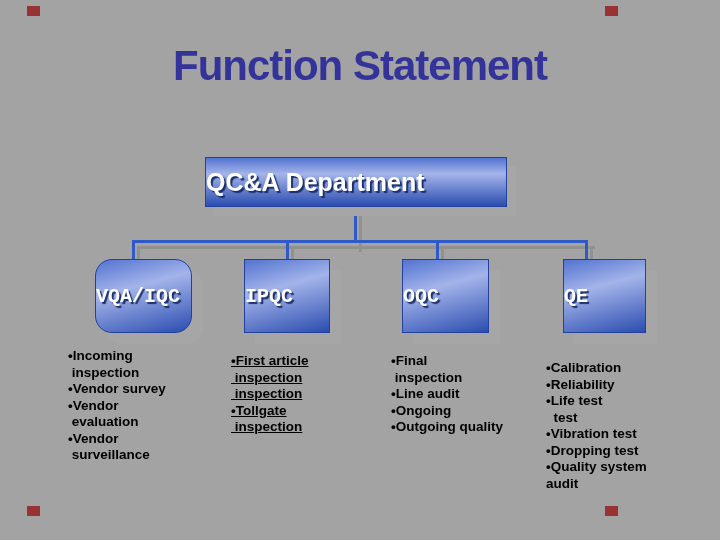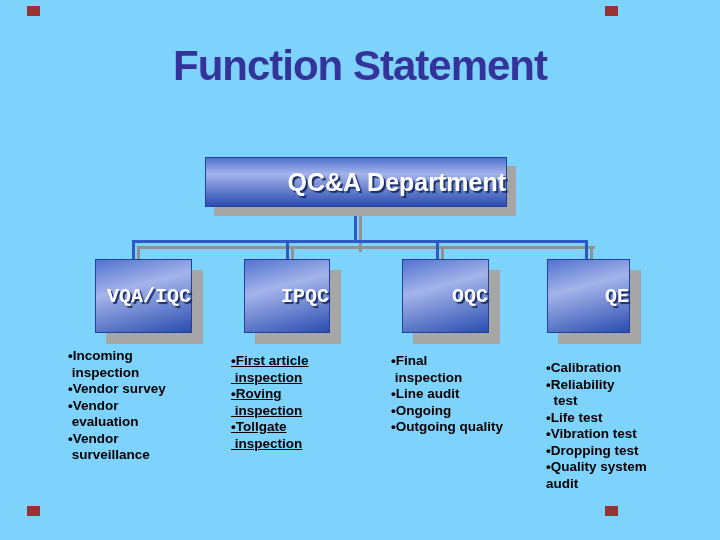--- a/index.html
+++ b/index.html
@@ -1,17 +1,17 @@
 <!DOCTYPE html>
 <html style="--title-blue: #333399; --box-blue-top: #5273d0; --box-blue-light: #a4b4ea; --box-blue-dark: #2b4db0; --box-border: #22419e; --shadow-gray: #a6a6a6; --connector-blue: #2f5ac6; --connector-gray: #919191; --marker-red: #993333; --text-black: #000000;"><head>
 <meta charset="utf-8">
 <style>
   html,body{margin:0;padding:0;background:#fff;}
   .slide{
-    position:relative;width:720px;height:540px;background:#7dd3fc;overflow:hidden;
+    position:relative;width:720px;height:540px;background:#a3a3a3;overflow:hidden;
     font-family:"Liberation Sans", sans-serif;
   }
   .corner-marker{
     position:absolute;width:13px;height:10px;background:var(--marker-red,#993333);
   }
   .cm-tl{left:27px;top:6px;}
   .cm-tr{left:605px;top:6px;}
   .cm-bl{left:27px;top:506px;}
   .cm-br{left:605px;top:506px;}
   .title{
@@ -21,45 +21,45 @@
   }
   
   .line{position:absolute;}
   .gray{background:var(--connector-gray,#919191);}
   .blue{background:var(--connector-blue,#2f5ac6);}
   
   .node{
     position:absolute;
     background:linear-gradient(180deg, var(--box-blue-top,#5273d0) 0%, var(--box-blue-light,#a4b4ea) 33%, var(--box-blue-dark,#2b4db0) 100%);
     border:1px solid var(--box-border,#22419e);
-    display:flex;align-items:center;justify-content:flex-end;
+    display:flex;align-items:center;justify-content:flex-start;
     color:#ffffff;
   }
   .node-root{
     left:205px;top:157px;width:300px;height:48px;
     box-shadow:9px 9px 0 0 var(--shadow-gray,#a6a6a6);
   }
   .node-root .node-label{
     font-size:25px;font-weight:700;
     text-shadow:2px 2px 1px rgba(22,42,100,0.95);
   }
   .node-child{
     top:259px;height:72px;
     background:linear-gradient(165deg, var(--box-blue-top,#5273d0) 0%, var(--box-blue-light,#a4b4ea) 38%, var(--box-blue-dark,#2b4db0) 100%);
     box-shadow:11px 11px 0 0 var(--shadow-gray,#a6a6a6);
   }
   .node-child .node-label{
     font-family:"Liberation Mono","DejaVu Sans Mono",monospace;
     font-size:20px;font-weight:700;
     text-shadow:2px 2px 1px rgba(22,42,100,0.95);
   }
-  .nc0{left:95px;width:95px;}
+  .nc0{left:95px;width:95px;border-radius:17px;}
   .nc1{left:244px;width:84px;}
   .nc2{left:402px;width:85px;}
-  .nc3{left:547px;width:81px;}
+  .nc3{left:563px;width:81px;}
   
   .fnlist{
     position:absolute;color:var(--text-black,#000);
     font-size:13.5px;font-weight:700;line-height:16.5px;white-space:pre;
   }
   .fl0{left:68px;top:348px;width:160px;}
   .fl1{left:231px;top:353px;width:150px;text-decoration:underline;}
   .fl2{left:391px;top:353px;width:158px;}
   .fl3{left:546px;top:348px;width:165px;margin-top:12px;}
 </style>
@@ -102,18 +102,18 @@
       <span class="node-label">IPQC</span>
     </div>
     <div class="node node-child nc2">
       <span class="node-label">OQC</span>
     </div>
     <div class="node node-child nc3">
       <span class="node-label">QE</span>
     </div>
 
     <div class="fnlist fl0"><div class="fn-line">•Incoming</div><div class="fn-line"> inspection</div><div class="fn-line">•Vendor survey</div><div class="fn-line">•Vendor</div><div class="fn-line"> evaluation</div><div class="fn-line">•Vendor</div><div class="fn-line"> surveillance</div></div>
-    <div class="fnlist fl1"><div class="fn-line">•First article</div><div class="fn-line"> inspection</div><div class="fn-line">•Roving</div><div class="fn-line"> inspection</div><div class="fn-line">•Tollgate</div><div class="fn-line"> inspection</div></div>
+    <div class="fnlist fl1"><div class="fn-line">•First article</div><div class="fn-line"> inspection</div><div class="fn-line"> inspection</div><div class="fn-line">•Tollgate</div><div class="fn-line"> inspection</div></div>
     <div class="fnlist fl2"><div class="fn-line">•Final</div><div class="fn-line"> inspection</div><div class="fn-line">•Line audit</div><div class="fn-line">•Ongoing</div><div class="fn-line">•Outgoing quality</div></div>
-    <div class="fnlist fl3"><div class="fn-line">•Calibration</div><div class="fn-line">•Reliability</div><div class="fn-line">  test</div><div class="fn-line">•Life test</div><div class="fn-line">•Vibration test</div><div class="fn-line">•Dropping test</div><div class="fn-line">•Quality system</div><div class="fn-line">audit</div></div>
+    <div class="fnlist fl3"><div class="fn-line">•Calibration</div><div class="fn-line">•Reliability</div><div class="fn-line">•Life test</div><div class="fn-line">  test</div><div class="fn-line">•Vibration test</div><div class="fn-line">•Dropping test</div><div class="fn-line">•Quality system</div><div class="fn-line">audit</div></div>
   </div>
 
 </div>
 
 </body></html>

